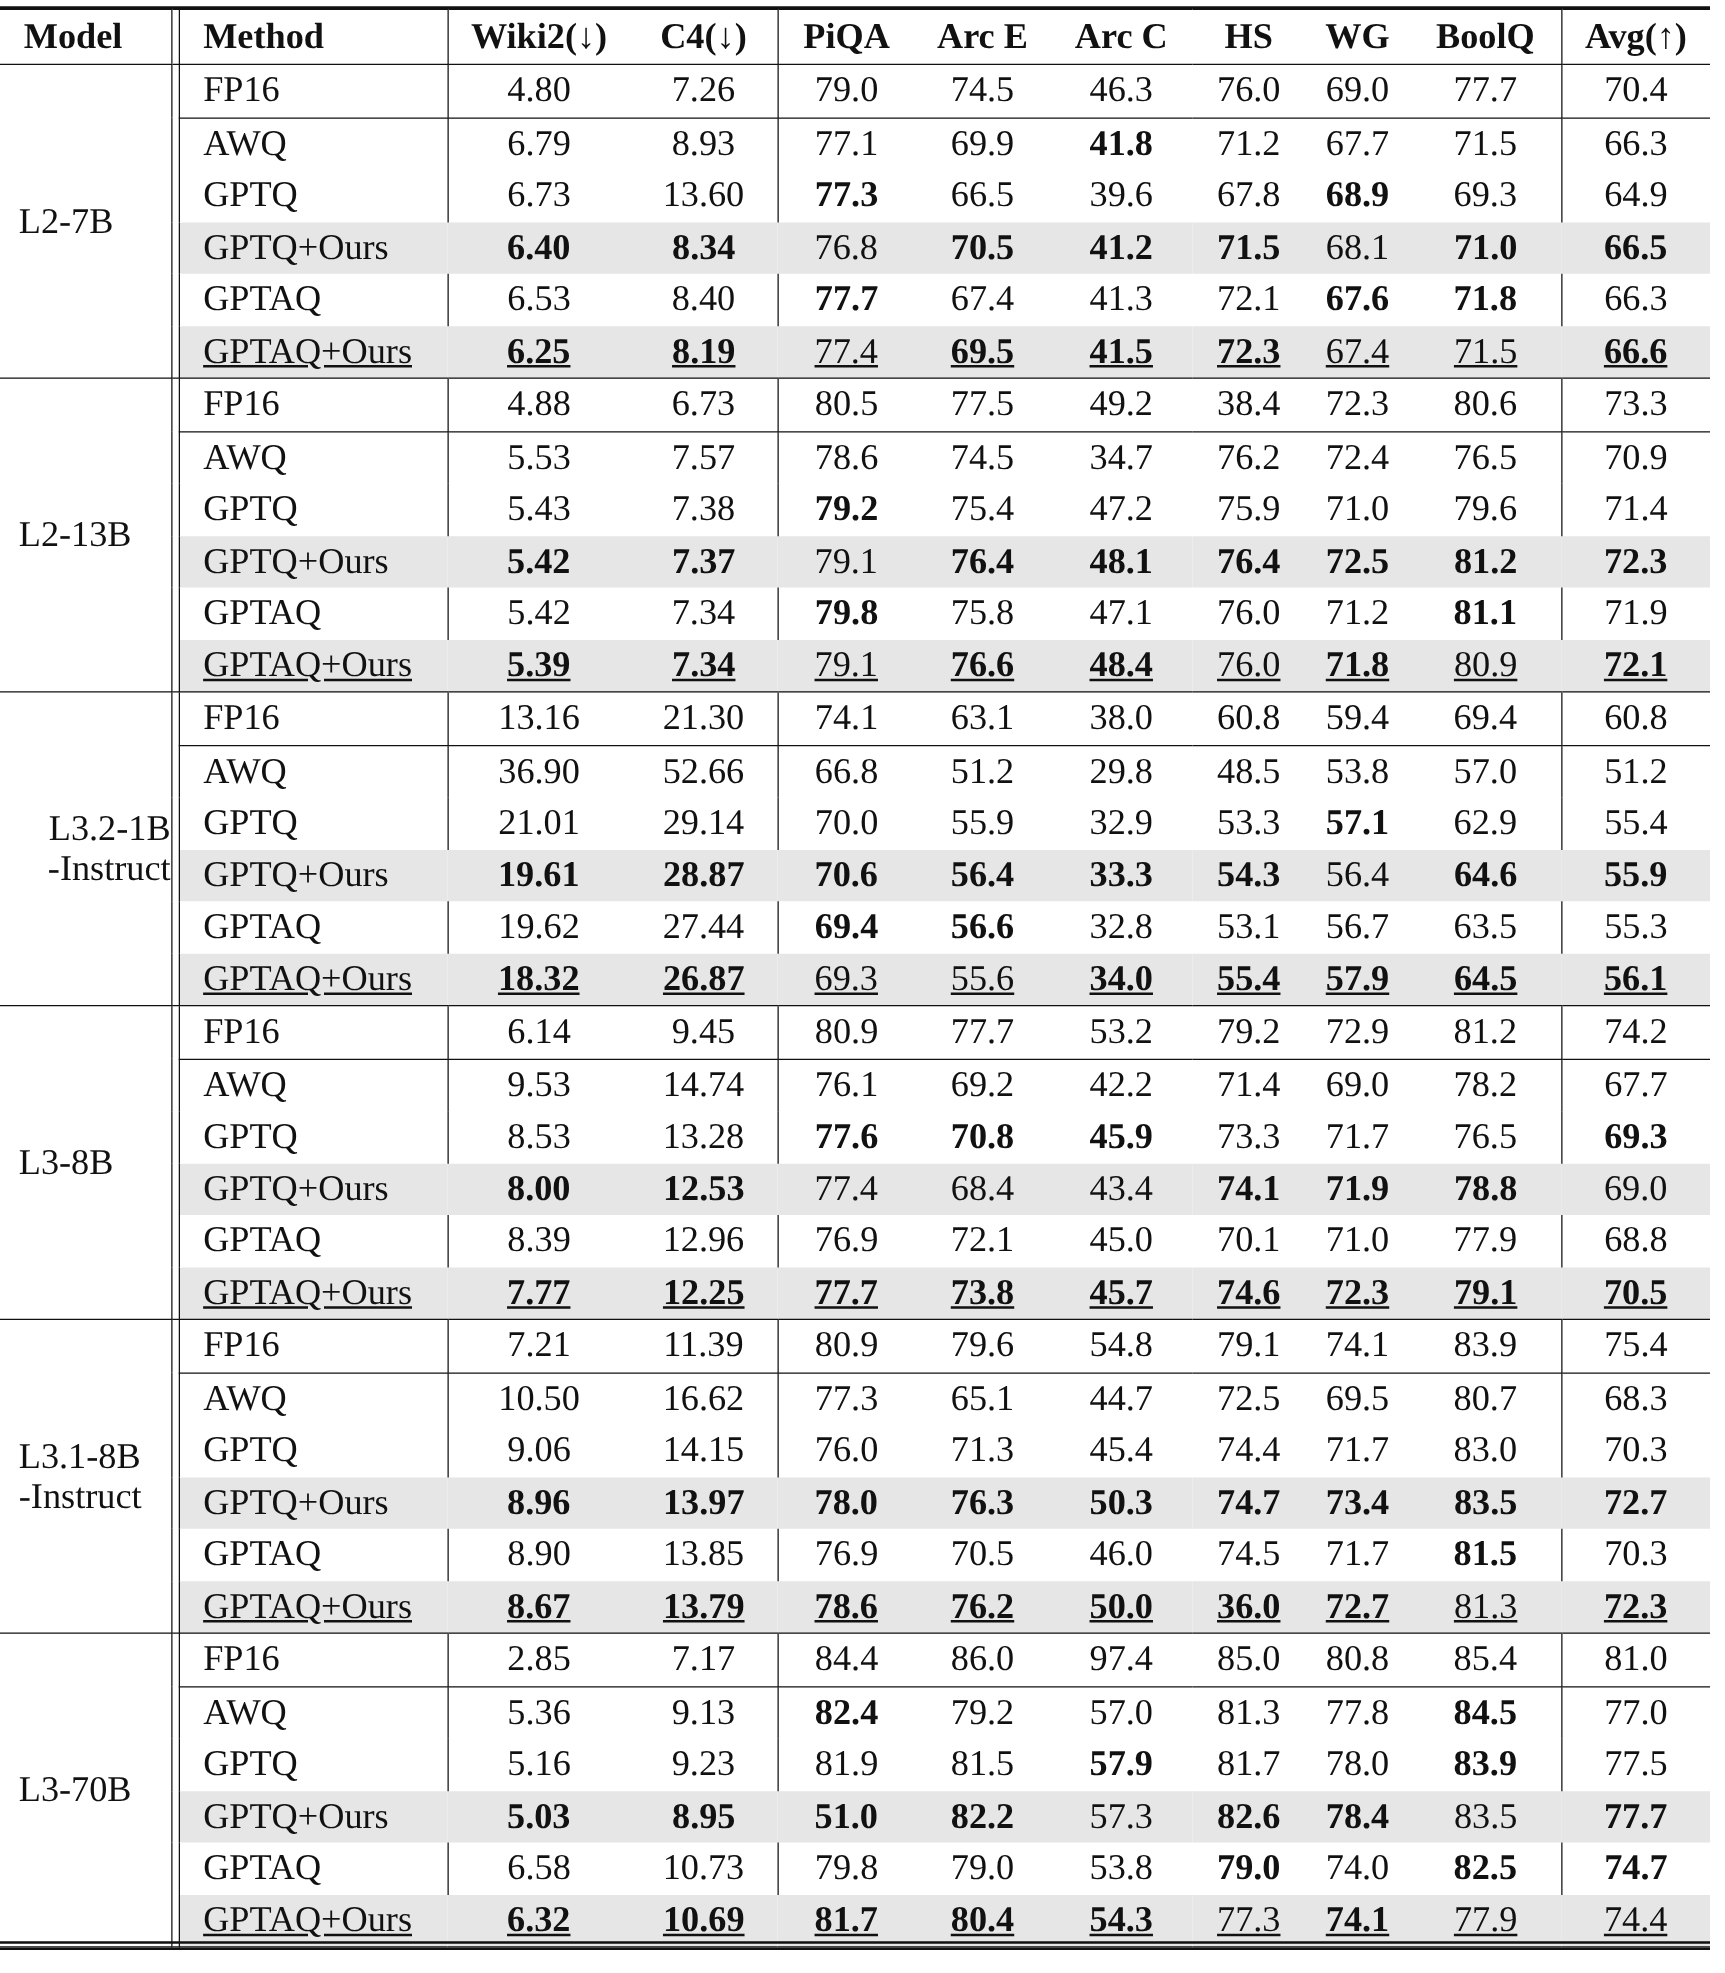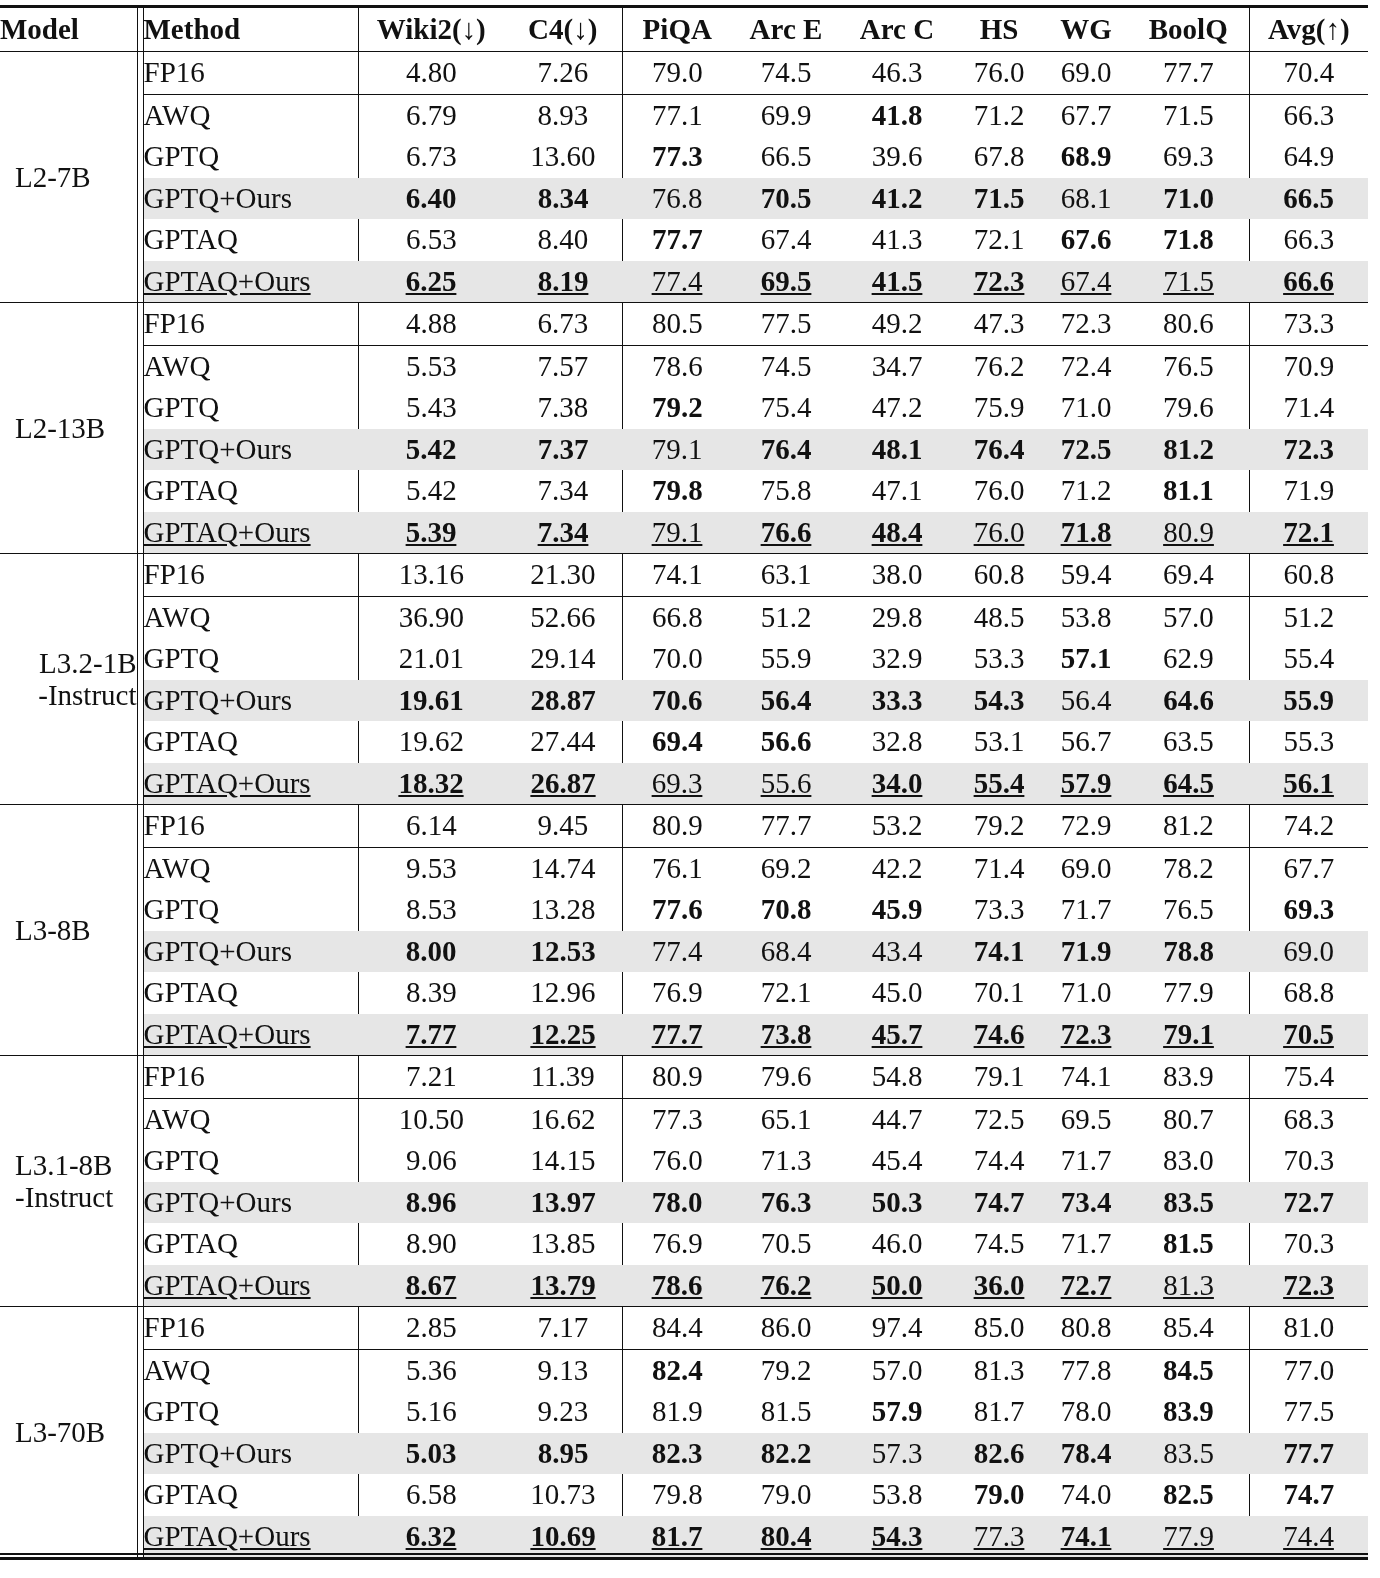--- a/index.html
+++ b/index.html
@@ -2,21 +2,21 @@
 <html><head>
 <meta charset="utf-8">
 <style>
   html, body { margin: 0; padding: 0; background: #ffffff; }
   body { width: 1380px; height: 1578px; position: relative; overflow: hidden;
          font-family: "Liberation Serif", "DejaVu Serif", serif; color: #111; }
   .rule-top { position: absolute; left: 0; width: 1368px; height: 2px; background: #111; }
   table { border-collapse: collapse; width: 1368px; table-layout: fixed; position: absolute; left: 0; top: 6px; }
   td, th { padding: 0; height: 41.5px; font-size: 29px; line-height: 41.5px; white-space: nowrap; }
   th { font-weight: bold; height: 43px; line-height: 43px; }
-  th.left, td.left { text-align: left; }
+  th.left, td.left { text-align: left; padding-left: 19px; }
   th.c, td.c { text-align: center; }
   .model-cell { text-align: left; padding-left: 15px; vertical-align: middle; line-height: 32px; border-right: 1px solid #111; }
   .vl { border-right: 1.5px solid #111; }
   .b { font-weight: bold; }
   tr.shade td.s { background: #e6e6e6; }
   tr.head th { border-bottom: 1.5px solid #111; border-top: 2px solid #111; }
   tr.fp td.m { border-bottom: 1.5px solid #111; }
   tr.grp-end td { border-bottom: 1.5px solid #111; text-decoration: underline; }
   .bottom-rule { position: absolute; left: 0; width: 1368px; height: 2px; background: #111; }
   .sep { width: 6px; padding: 0; border-left: 1.5px solid #111; border-right: 1.5px solid #111; }
@@ -138,21 +138,21 @@
         <td class="model-cell" rowspan="6" style="border-bottom: 1.5px solid rgb(17, 17, 17);">
           <div>L2-13B</div>
         </td>
         <td class="sep" rowspan="6" style="border-bottom: 1.5px solid rgb(17, 17, 17);"></td>
         <td class="left vl m s">FP16</td>
         <td class="c m s">4.88</td>
         <td class="c m s vl">6.73</td>
         <td class="c m s">80.5</td>
         <td class="c m s">77.5</td>
         <td class="c m s">49.2</td>
-        <td class="c m s">47.3</td>
+        <td class="c m s">38.4</td>
         <td class="c m s">72.3</td>
         <td class="c m s vl">80.6</td>
         <td class="c m s">73.3</td>
       </tr>
       <tr>
         <td class="left vl m s">AWQ</td>
         <td class="c m s">5.53</td>
         <td class="c m s vl">7.57</td>
         <td class="c m s">78.6</td>
         <td class="c m s">74.5</td>
@@ -477,21 +477,21 @@
         <td class="c m s b">57.9</td>
         <td class="c m s">81.7</td>
         <td class="c m s">78.0</td>
         <td class="c m s vl b">83.9</td>
         <td class="c m s">77.5</td>
       </tr>
       <tr class="shade">
         <td class="left vl m s" style="border-right: none;">GPTQ+Ours</td>
         <td class="c m s b">5.03</td>
         <td class="c m s b">8.95</td>
-        <td class="c m s b">82.3</td>
+        <td class="c m s b">51.0</td>
         <td class="c m s b">82.2</td>
         <td class="c m s">57.3</td>
         <td class="c m s b">82.6</td>
         <td class="c m s b">78.4</td>
         <td class="c m s">83.5</td>
         <td class="c m s b">77.7</td>
       </tr>
       <tr>
         <td class="left vl m s">GPTAQ</td>
         <td class="c m s">6.58</td>

